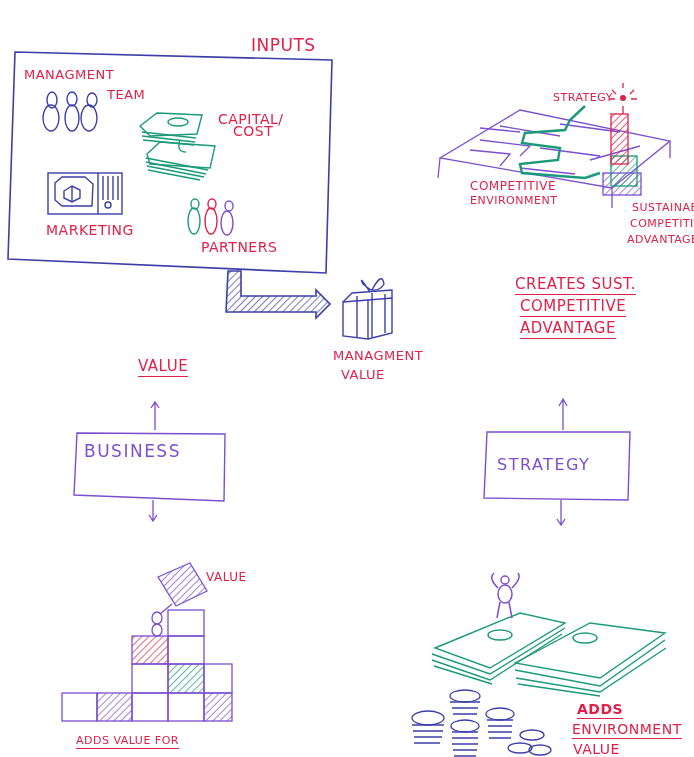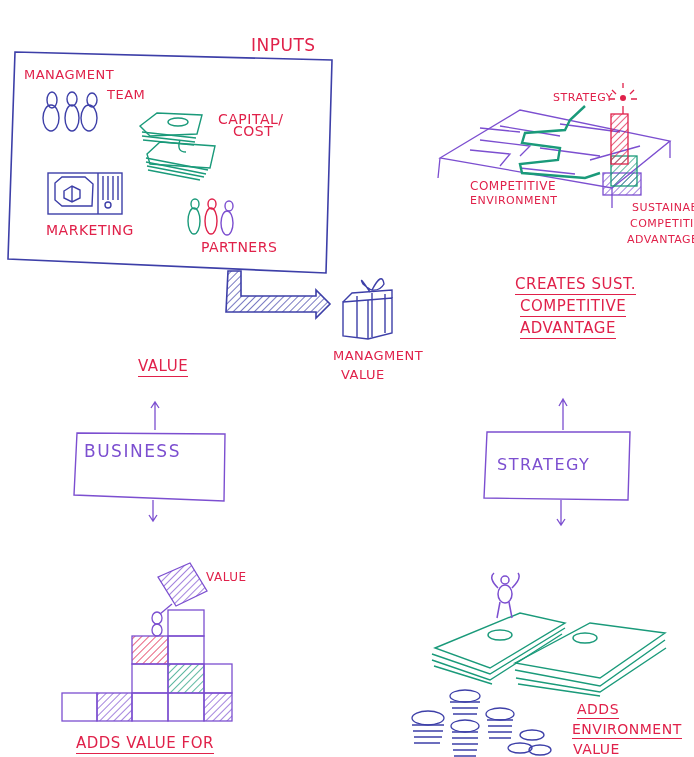--- a/index.html
+++ b/index.html
@@ -195,20 +195,20 @@
 <div class="lbl red" style="left:470px; top:167px; font-size:11px;text-align:right;">ENVIRONMENT</div>
 <div class="lbl red" style="left:632px; top:174px; font-size:11px;">SUSTAINABL</div>
 <div class="lbl red" style="left:630px; top:190px; font-size:11px;">COMPETITIV</div>
 <div class="lbl red" style="left:627px; top:206px; font-size:11px;">ADVANTAGE</div>
 
 <div class="lbl red" style="left:515px; top:248px; font-size:15px;"><span class="u">CREATES SUST.</span></div>
 <div class="lbl red" style="left:520px; top:270px; font-size:15px;"><span class="u">COMPETITIVE</span></div>
 <div class="lbl red" style="left:520px; top:292px; font-size:15px;"><span class="u">ADVANTAGE</span></div>
 
 <div class="lbl red" style="left:206px; top:543px; font-size:12px;">VALUE</div>
-<div class="lbl red" style="left:76px; top:707px; font-size:15px;"><span class="u">ADDS VALUE FOR</span></div>
+<div class="lbl red" style="left:76px; top:707px; font-size:11px;"><span class="u">ADDS VALUE FOR</span></div>
 <div class="lbl red" style="left:94px; top:731px; font-size:15px;"><span class="u">BUSINESS</span></div>
 
-<div class="lbl red" style="left:577px; top:674px; font-size:14px;"><span class="u">ADDS</span></div>
+<div class="lbl red" style="left:577px; top:674px; font-size:14px;font-weight:bold;"><span class="u">ADDS</span></div>
 <div class="lbl red" style="left:572px; top:694px; font-size:14px;"><span class="u">ENVIRONMENT</span></div>
 <div class="lbl red" style="left:573px; top:714px; font-size:14px;"><span class="u">VALUE</span></div>
 
 </div>
 
 </body></html>

